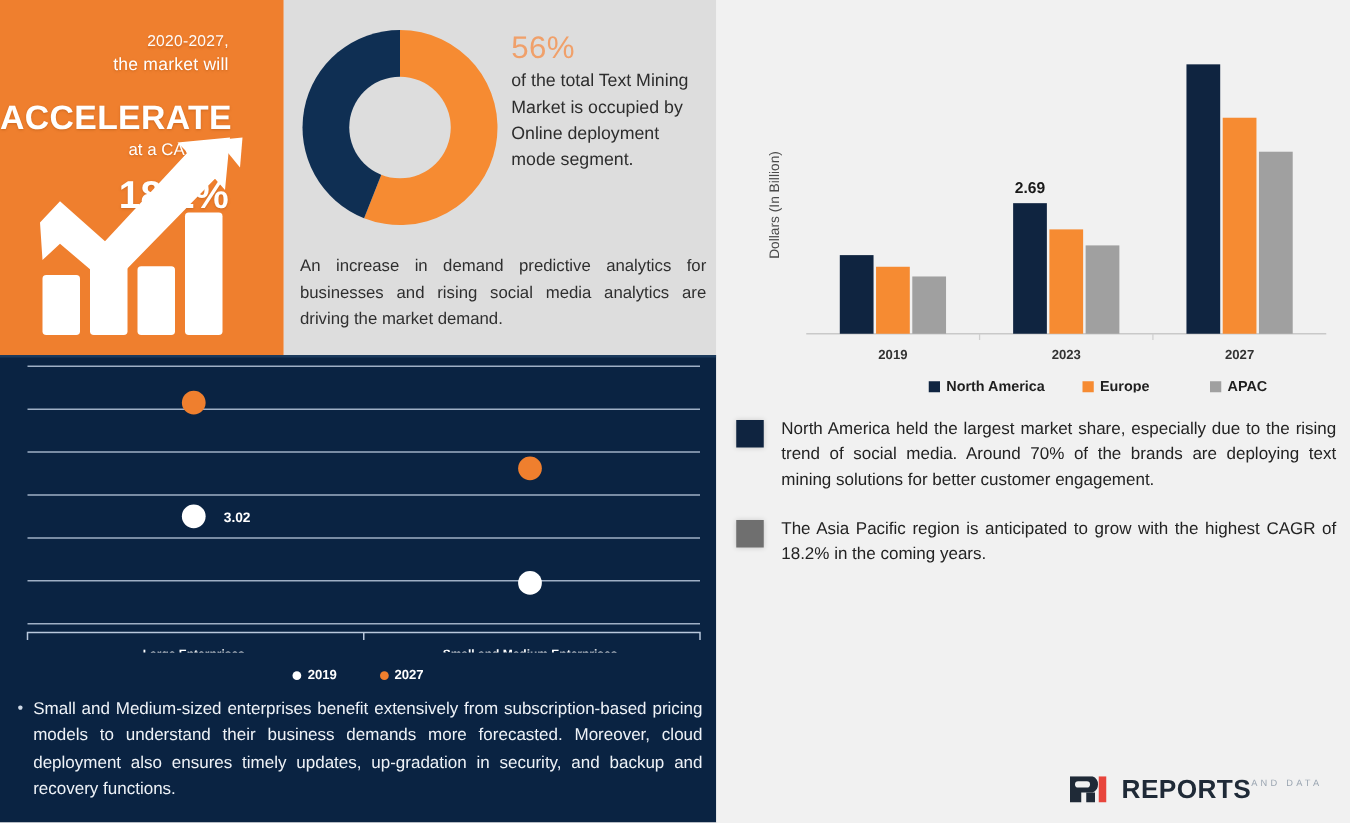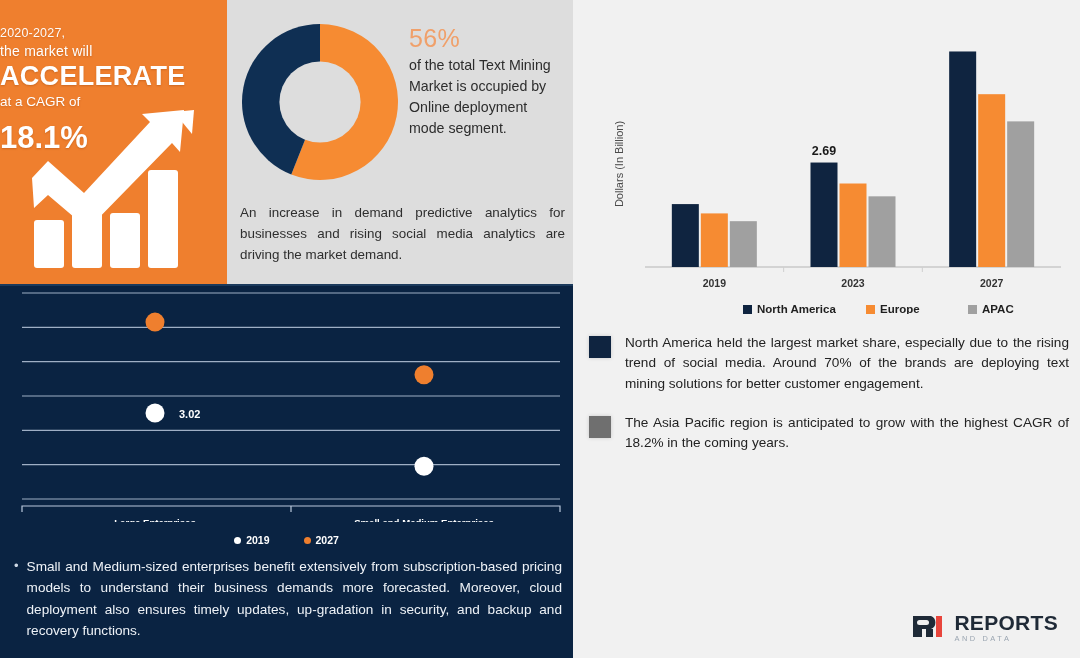--- a/index.html
+++ b/index.html
@@ -18,29 +18,29 @@
 
   
   #accel-panel {
     position: absolute; left: 0; top: 0;
     width: 227px; height: 284px;
     background: #ef7f2e;
     overflow: hidden;
   }
   #accel-text {
     position: absolute; left: 0; top: 26px; width: 183px;
-    text-align: left; color: #ffffff;
+    text-align: right; color: #ffffff;
     line-height: 1.24;
     text-shadow: 0 1px 2px rgba(140,60,10,.35);
   }
   #accel-text .ln1 { font-size: 12.5px; letter-spacing: .2px; opacity: .97; }
   #accel-text .ln2 { font-size: 14px; letter-spacing: .2px; margin-top: 1px; }
   #accel-text .big {
     font-size: 27px; font-weight: 700; letter-spacing: .3px;
-    margin-top: 2px; line-height: 1.1;
+    margin-top: 20px; line-height: 1.1;
   }
   #accel-text .ln4 { font-size: 13.5px; margin-top: 2px; }
   #accel-text .pct { font-size: 31px; font-weight: 700; margin-top: 11px; line-height: 1.1; }
   #accel-graphic { position: absolute; left: 24px; top: 108px; width: 185px; height: 165px; }
 
   
   #donut-panel {
     position: absolute; left: 227px; top: 0;
     width: 346px; height: 351px;
     background: #dddddd;
@@ -104,21 +104,21 @@
   .region-text {
     font-size: 13.6px; color: #232323; line-height: 1.49; text-align: justify;
   }
 
   
   #logo {
     position: absolute; right: 22px; bottom: 16px;
     display: flex; align-items: center; gap: 7px;
   }
   #logo-mark { width: 34px; height: 21px; }
-  #logo-words { display: flex; flex-direction: column; line-height: 1; }
+  #logo-words { display: flex; flex-direction: row; line-height: 1; }
   #logo-words .w1 {
     font-size: 21px; font-weight: 700; color: #1f2a37; letter-spacing: .3px;
   }
   #logo-words .w2 {
     font-size: 7.4px; font-weight: 400; letter-spacing: 2.6px;
     color: #9aa5b1; margin-top: 2px;
   }
 </style>
 </head>
 <body>

